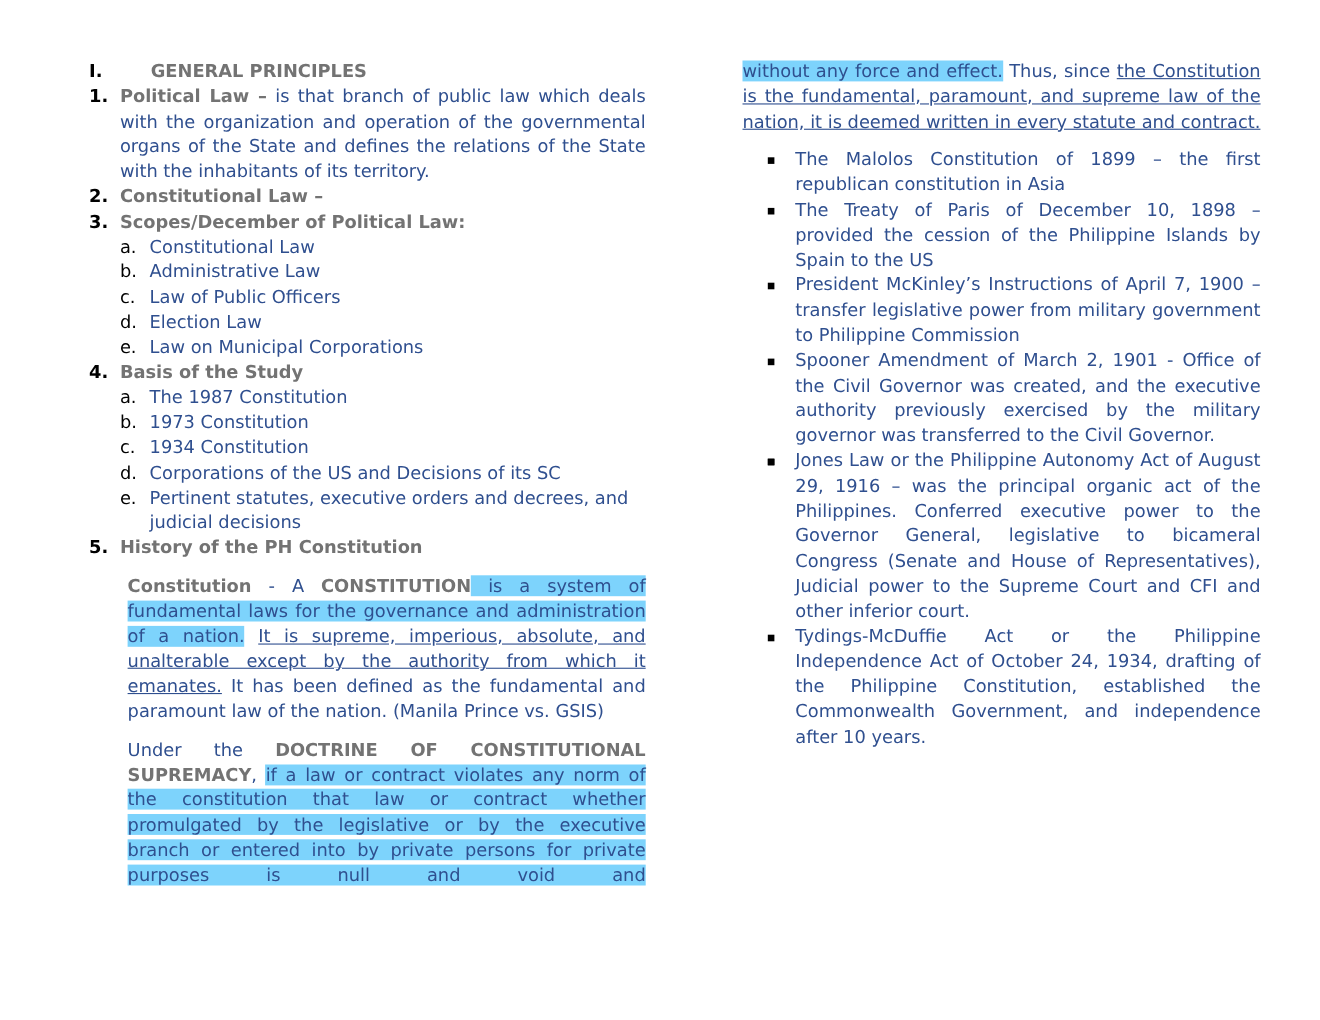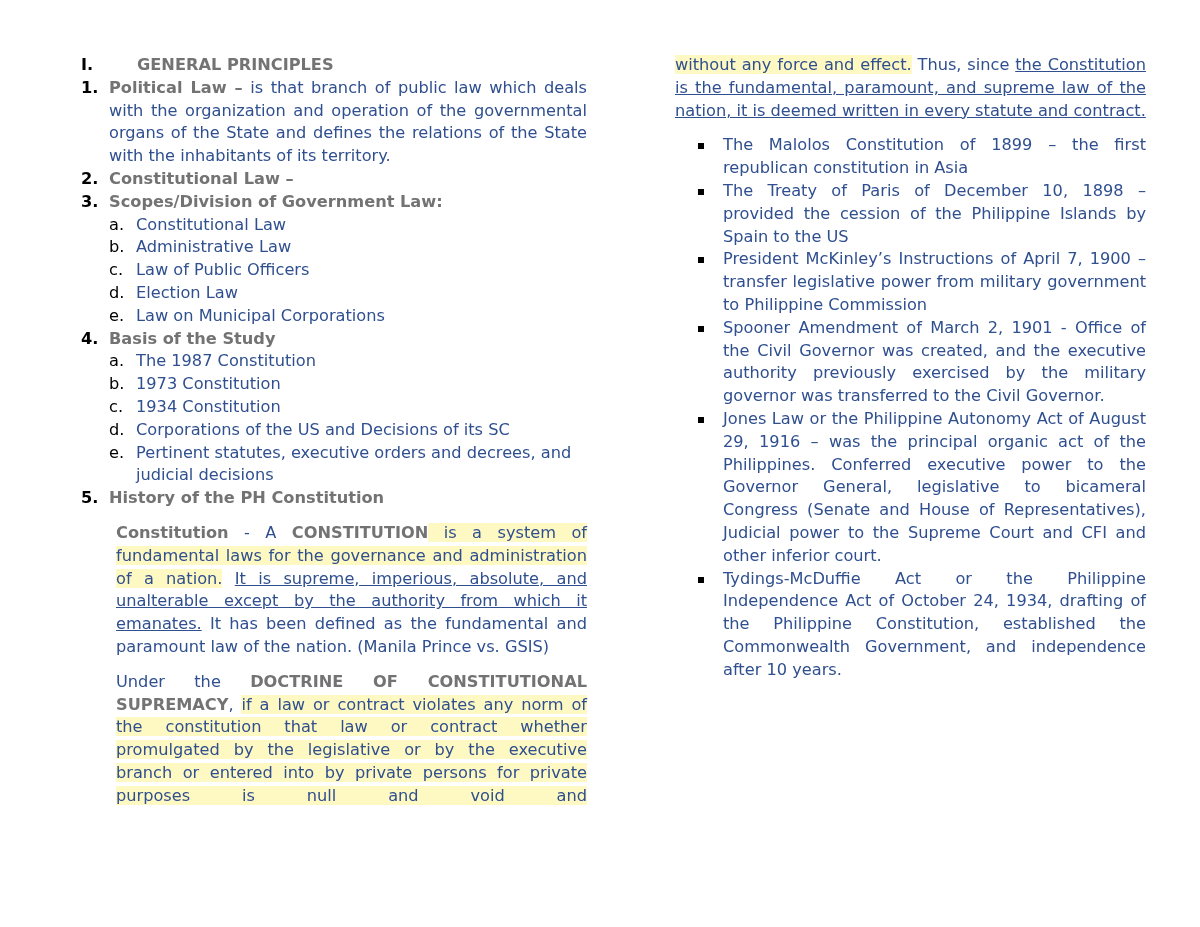--- a/index.html
+++ b/index.html
@@ -10,42 +10,42 @@
     .right { left:675px; width:471px; }
     .num { color:#000; font-weight:bold; display:inline-block; }
     .b { font-weight:bold; color:#737373; }
     .row { position:relative; text-align:justify; }
     .h1 .num { width:56px; }
     .lvl1 { padding-left:28px; }
     .lvl1 .num { position:absolute; left:0; top:0; }
     .lvl2 { padding-left:55px; }
     .lvl2 .let { position:absolute; left:28px; top:0; color:#000; }
     .para { padding-left:35px; text-align:justify; margin-top:12px; }
-    .hl { background:#fef9c3; }
+    .hl { background:#7dd3fc; }
     .ul { text-decoration:underline;margin-top:44px; }
     .bul { position:relative; padding-left:48px; text-align:justify; }
     .bul .sq { position:absolute; left:23px; top:9px; width:6px; height:6px; background:#000; }
     .just-last { text-align-last:justify; }
   </style>
 </head>
 <body>
 
 <div class="col left">
   <div class="row h1">
     <span class="num">I.</span><span class="b">GENERAL PRINCIPLES</span>
   </div>
 
   <div class="row lvl1">
     <span class="num">1.</span><span class="b">Political Law –</span><span> is that branch of public law which deals with the organization and operation of the governmental organs of the State and defines the relations of the State with the inhabitants of its territory.</span>
   </div>
   <div class="row lvl1">
     <span class="num">2.</span><span class="b">Constitutional Law –</span>
   </div>
   <div class="row lvl1">
-    <span class="num">3.</span><span class="b">Scopes/Division of Government Law:</span>
+    <span class="num">3.</span><span class="b">Scopes/December of Political Law:</span>
   </div>
   <div class="row lvl2"><span class="let">a.</span><span>Constitutional Law</span></div>
   <div class="row lvl2"><span class="let">b.</span><span>Administrative Law</span></div>
   <div class="row lvl2"><span class="let">c.</span><span>Law of Public Officers</span></div>
   <div class="row lvl2"><span class="let">d.</span><span>Election Law</span></div>
   <div class="row lvl2"><span class="let">e.</span><span>Law on Municipal Corporations</span></div>
 
   <div class="row lvl1">
     <span class="num">4.</span><span class="b">Basis of the Study</span>
   </div>

